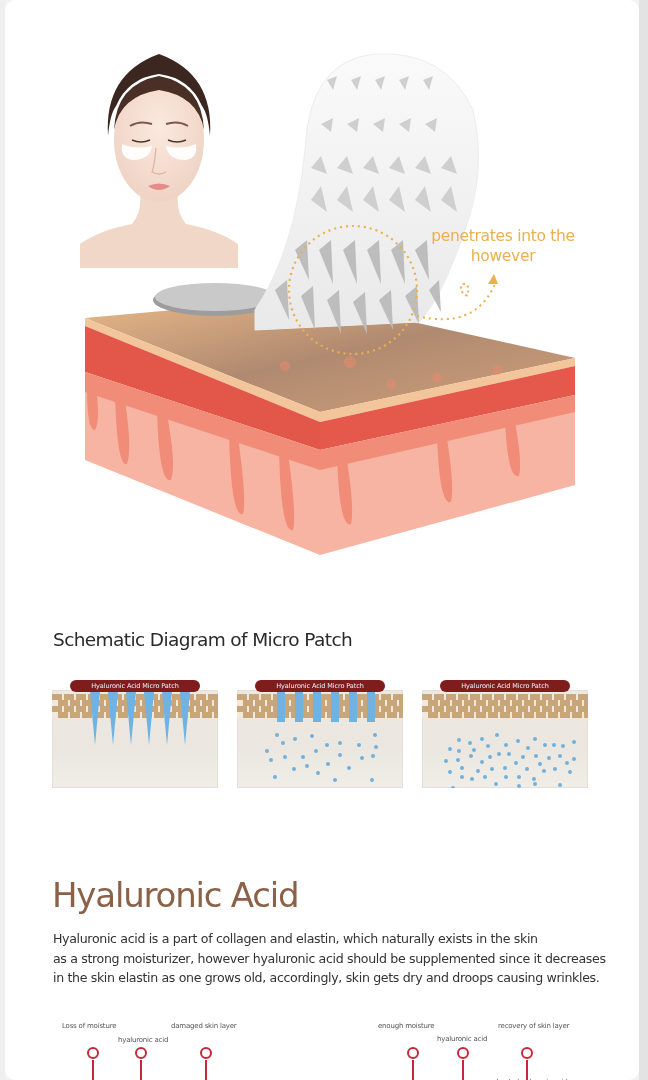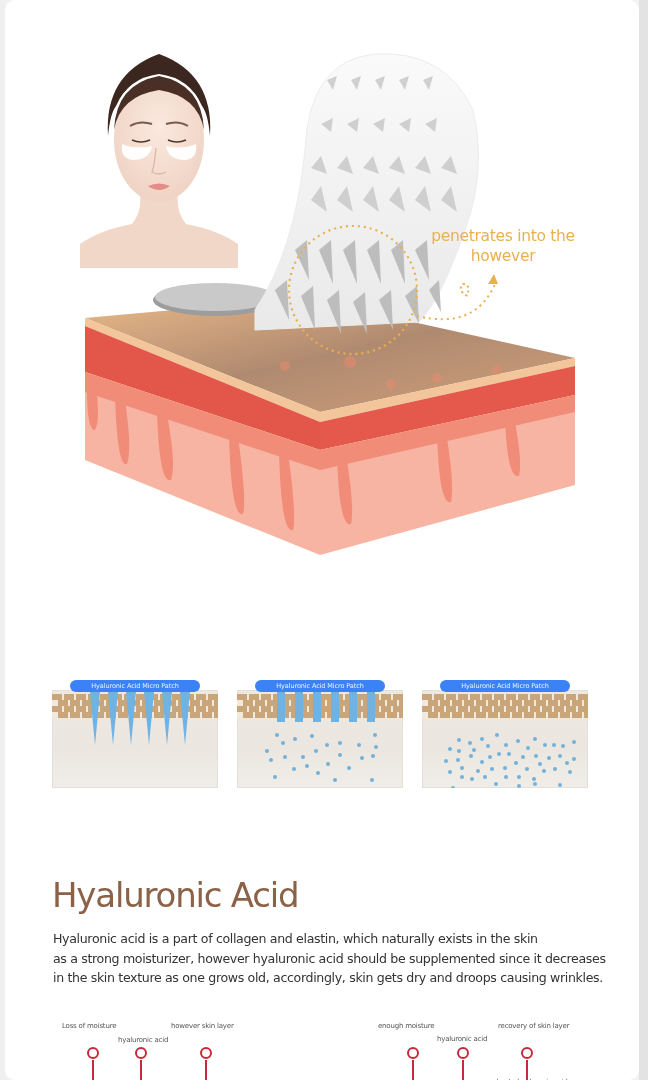--- a/index.html
+++ b/index.html
@@ -20,21 +20,21 @@
 
   .panel { position:absolute; top:680px; width:166px; height:108px; }
   .panel-bg { position:absolute; left:0; top:10px; width:166px; height:98px; background:linear-gradient(#ede8e0,#ebe7e0 60%,#f0ede8); border:1px solid #e4e0d9; box-sizing:border-box; }
   .brick { position:absolute; left:0; top:14px; width:166px; height:24px;
      background:
        repeating-linear-gradient(90deg, #c9a57a 0 10px, #f2e9dc 10px 12px) 0 0/166px 6px no-repeat,
        repeating-linear-gradient(90deg, #c9a57a 0 10px, #f2e9dc 10px 12px) 6px 6px/166px 6px no-repeat,
        repeating-linear-gradient(90deg, #c9a57a 0 10px, #f2e9dc 10px 12px) 0 12px/166px 6px no-repeat,
        repeating-linear-gradient(90deg, #c9a57a 0 10px, #f2e9dc 10px 12px) 6px 18px/166px 6px no-repeat;
      background-color:#f2e9dc; }
-  .pill { position:absolute; left:18px; top:0; width:130px; height:12px; border-radius:6px; background:#3b82f6; color:#e8f4fd; font-size:6.5px; line-height:12px; text-align:center; white-space:nowrap; letter-spacing:-0.1px; }
+  .pill { position:absolute; left:18px; top:0; width:130px; height:12px; border-radius:6px; background:#7f1d1d; color:#e8f4fd; font-size:6.5px; line-height:12px; text-align:center; white-space:nowrap; letter-spacing:-0.1px; }
   .panel svg { position:absolute; left:0; top:0; }
 
   .ha-title { position:absolute; left:47px; top:875px; font-size:34px; color:#8b6147; letter-spacing:-1.2px; font-family:"DejaVu Sans", sans-serif; }
   .ha-body { position:absolute; left:48px; top:929px; width:560px; font-size:12.6px; line-height:19.5px; color:#333; letter-spacing:-0.35px; font-family:"DejaVu Sans", sans-serif; }
   .ha-body span { display:block; white-space:nowrap; }
 
   .lbl { position:absolute; font-size:7px; color:#555; white-space:nowrap; letter-spacing:-0.2px; font-family:"DejaVu Sans", sans-serif; line-height:11px; }
   .pin { position:absolute; width:8px; height:8px; border:2.5px solid #c8283a; border-radius:50%; background:#fff; }
   .pin-stem { position:absolute; width:2px; background:#c8283a; }
 </style>
@@ -167,20 +167,21 @@
     <path d="M412 316 Q470 330 490 284" fill="none" stroke="#eab04c" stroke-width="2" stroke-dasharray="2 4"></path>
     <path d="M462 296 q-10 -6 -4 -12 q8 0 4 12" fill="none" stroke="#eab04c" stroke-width="2" stroke-dasharray="2 3"></path>
     <path d="M489 274 l-6 10 l10 0 Z" fill="#eab04c"></path>
   </svg>
 
   <div class="callout">
     <span>penetrates into the</span>
     <span>however</span>
   </div>
 
+  <div class="schematic-title">Schematic Diagram of Micro Patch</div>
 
   <div class="panel" style="left:47px;">
     <div class="panel-bg"></div>
     <div class="brick"></div>
     <svg width="166" height="108">
       <g fill="#6fb3e4">
         <path d="M38 12 L48 12 L43 65 Z"></path>
           <path d="M56 12 L66 12 L61 65 Z"></path>
           <path d="M74 12 L84 12 L79 65 Z"></path>
         <path d="M92 12 L102 12 L97 65 Z"></path>
@@ -292,26 +293,26 @@
           <circle cx="138" cy="105" r="2"></circle>
       </g>
     </svg>
     <div class="pill">Hyaluronic Acid Micro Patch</div>
   </div>
 
   <div class="ha-title">Hyaluronic Acid</div>
   <div class="ha-body">
     <span>Hyaluronic acid is a part of collagen and elastin, which naturally exists in the skin</span>
     <span>as a strong moisturizer, however hyaluronic acid should be supplemented since it decreases</span>
-    <span>in the skin texture as one grows old, accordingly, skin gets dry and droops causing wrinkles.</span>
+    <span>in the skin elastin as one grows old, accordingly, skin gets dry and droops causing wrinkles.</span>
   </div>
 
   <div class="lbl" style="left:57px; top:1021px;">Loss of moisture</div>
   <div class="lbl" style="left:113px; top:1035px;">hyaluronic acid</div>
-  <div class="lbl" style="left:166px; top:1021px;">however skin layer</div>
+  <div class="lbl" style="left:166px; top:1021px;">damaged skin layer</div>
 
   <div class="pin" style="left:82px; top:1047px;"></div>
   <div class="pin-stem" style="left:87px; top:1060px; height:20px;"></div>
   <div class="pin" style="left:130px; top:1047px;"></div>
   <div class="pin-stem" style="left:135px; top:1060px; height:20px;"></div>
   <div class="pin" style="left:195px; top:1047px;"></div>
   <div class="pin-stem" style="left:200px; top:1060px; height:20px;"></div>
 
   <div class="lbl" style="left:373px; top:1021px;text-align:right;">enough moisture</div>
   <div class="lbl" style="left:432px; top:1034px;">hyaluronic acid</div>

